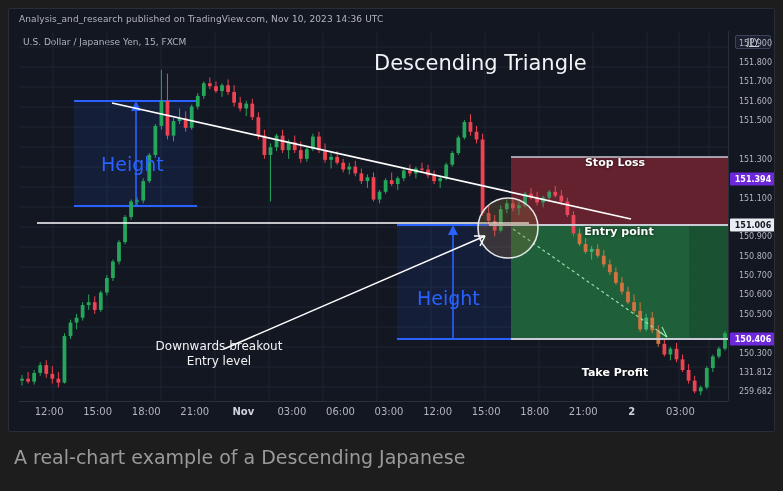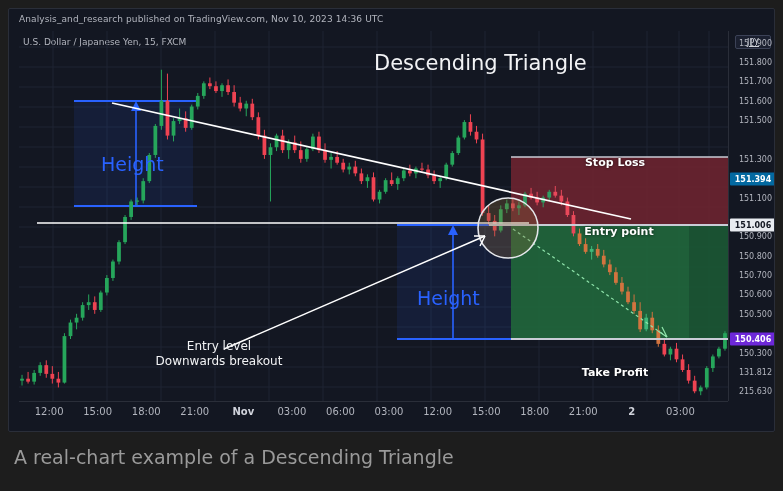--- a/index.html
+++ b/index.html
@@ -61,21 +61,21 @@
     display: flex; align-items: center; justify-content: center; text-decoration: underline;
   }
   .price-pill {
     position: absolute; left: 1px;
     width: 46px; height: 13px;
     font-size: 8px; font-weight: bold;
     display: flex; align-items: center; justify-content: center;
     transform: translateY(-50%);
     border-radius: 1px;
   }
-  #price-pill-last  { background: #0369a1; color: #ffffff; }
+  #price-pill-last  { background: #6d28d9; color: #ffffff; }
   #price-pill-white { background: #e8ebf0; color: #131722; }
   #price-pill-green { background: #6d28d9; color: #ffffff; }
 
   
   #time-axis {
     position: absolute; left: 10px; top: 392px;
     width: 709px; height: 18px;
     border-top: 1px solid #2a2e39;
   }
   .time-tick {
@@ -467,22 +467,22 @@
       <div id="chart-title" style="left:355px; top:20px;">Descending Triangle</div>
 
       <div class="height-label" style="left:82px; top:122px;">Height</div>
       <div class="height-label" style="left:398px; top:256px;">Height</div>
 
       <div class="zone-label" style="left:596px; top:131px;">Stop Loss</div>
       <div class="zone-label" style="left:600px; top:200px;">Entry point</div>
       <div class="zone-label" style="left:596px; top:301px;margin-top:40px;">Take Profit</div>
 
       <div id="breakout-note" style="left:100px; top:308px;">
+        <div>Downwards breakout</div>
         <div>Entry level</div>
-        <div>Downwards breakout</div>
       </div>
     </div>
 
     <div id="price-axis">
       <div id="currency-badge">JPY</div>
       <div id="price-ticks">
           <div class="price-tick" style="top: 11.623px;">151.900</div>
           <div class="price-tick" style="top: 30.9948px;">151.800</div>
           <div class="price-tick" style="top: 50.3665px;">151.700</div>
           <div class="price-tick" style="top: 69.7382px;">151.600</div>
@@ -490,21 +490,21 @@
           <div class="price-tick" style="top: 127.853px;">151.300</div>
           <div class="price-tick" style="top: 147.225px;">151.200</div>
           <div class="price-tick" style="top: 166.597px;">151.100</div>
           <div class="price-tick" style="top: 205.34px;">150.900</div>
           <div class="price-tick" style="top: 224.712px;">150.800</div>
           <div class="price-tick" style="top: 244.084px;">150.700</div>
           <div class="price-tick" style="top: 263.455px;">150.600</div>
           <div class="price-tick" style="top: 282.827px;">150.500</div>
           <div class="price-tick" style="top: 321.571px;">150.300</div>
           <div class="price-tick" style="top: 340.942px;">131.812</div>
-          <div class="price-tick" style="top: 360.314px;">215.630</div>
+          <div class="price-tick" style="top: 360.314px;">259.682</div>
         </div>
       <div class="price-pill" id="price-pill-last" style="top:148px;">151.394</div>
       <div class="price-pill" id="price-pill-white" style="top:194px;">151.006</div>
       <div class="price-pill" id="price-pill-green" style="top:308px;">150.406</div>
     </div>
 
     <div id="time-axis">
         <div class="time-tick" style="left: 30.1082px;">12:00</div>
         <div class="time-tick" style="left: 78.6699px;">15:00</div>
         <div class="time-tick" style="left: 127.232px;">18:00</div>
@@ -525,15 +525,15 @@
       <svg id="tv-logo-mark" width="15" height="9" viewBox="0 0 15 9">
         <path d="M0 0 L5 0 L2.5 4.5 Z" fill="#d1d4dc"></path>
         <path d="M5.5 0 L10.5 0 L8 4.5 Z" fill="#d1d4dc"></path>
         <rect x="11" y="0" width="4" height="4.5" fill="#d1d4dc"></rect>
       </svg>
       <span id="tv-logo-text">TradingView</span>
     </div>
 
   </div>
 
-  <div id="caption">A real-chart example of a Descending Triangle</div>
+  <div id="caption">A real-chart example of a Descending Japanese</div>
 
 </div>
 
 </body></html>

